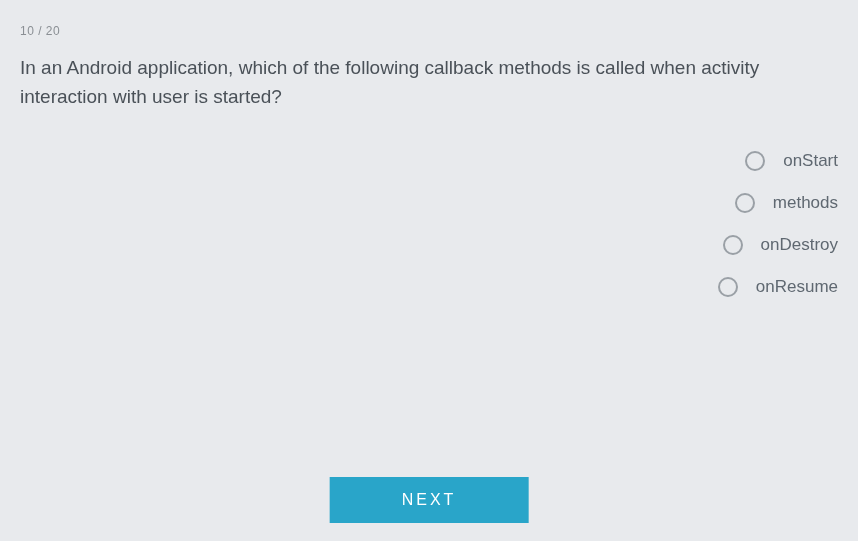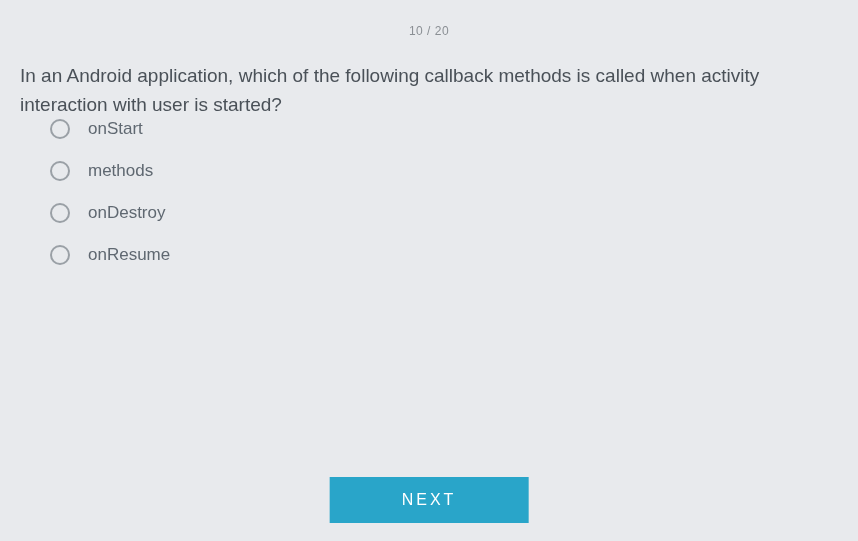--- a/index.html
+++ b/index.html
@@ -12,39 +12,41 @@
       height: 541px;
       background: #e8eaed;
       font-family: Arial, Helvetica, sans-serif;
       position: relative;
       overflow: hidden;
     }
     .question-container {
       padding: 24px 20px 0 20px;
     }
     .progress-text {
-      text-align: center;
+      text-align: left;
       color: #8a8f94;
       font-size: 12px;
-      margin-bottom: 24px;
+      margin-bottom: 16px;
       letter-spacing: 0.5px;
     }
     .question-text {
       color: #4a5158;
       font-size: 19px;
       line-height: 1.5;
+      margin-bottom: 40px;
     }
     .options-list {
       padding-left: 30px;
     }
     .option-row {
       display: flex;
       align-items: center;
       margin-bottom: 22px;
       cursor: pointer;
+      justify-content: flex-end;
     }
     .radio-circle {
       width: 20px;
       height: 20px;
       border: 2px solid #9aa0a6;
       border-radius: 50%;
       margin-right: 18px;
       flex-shrink: 0;
       background: transparent;
     }

